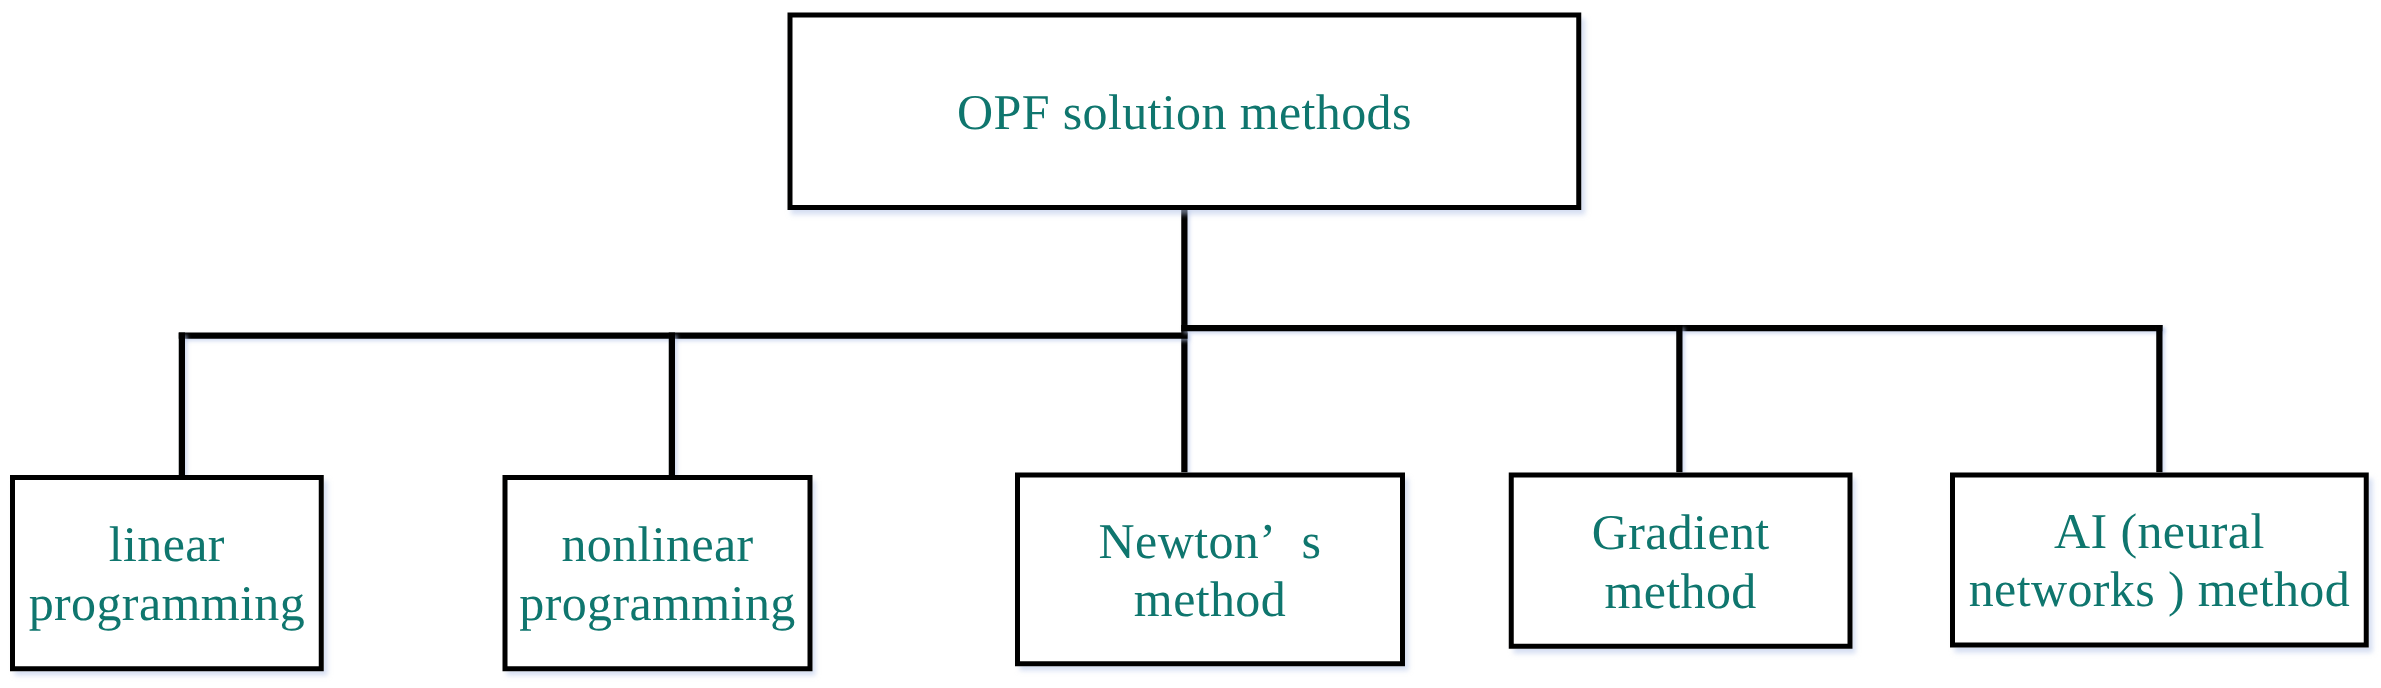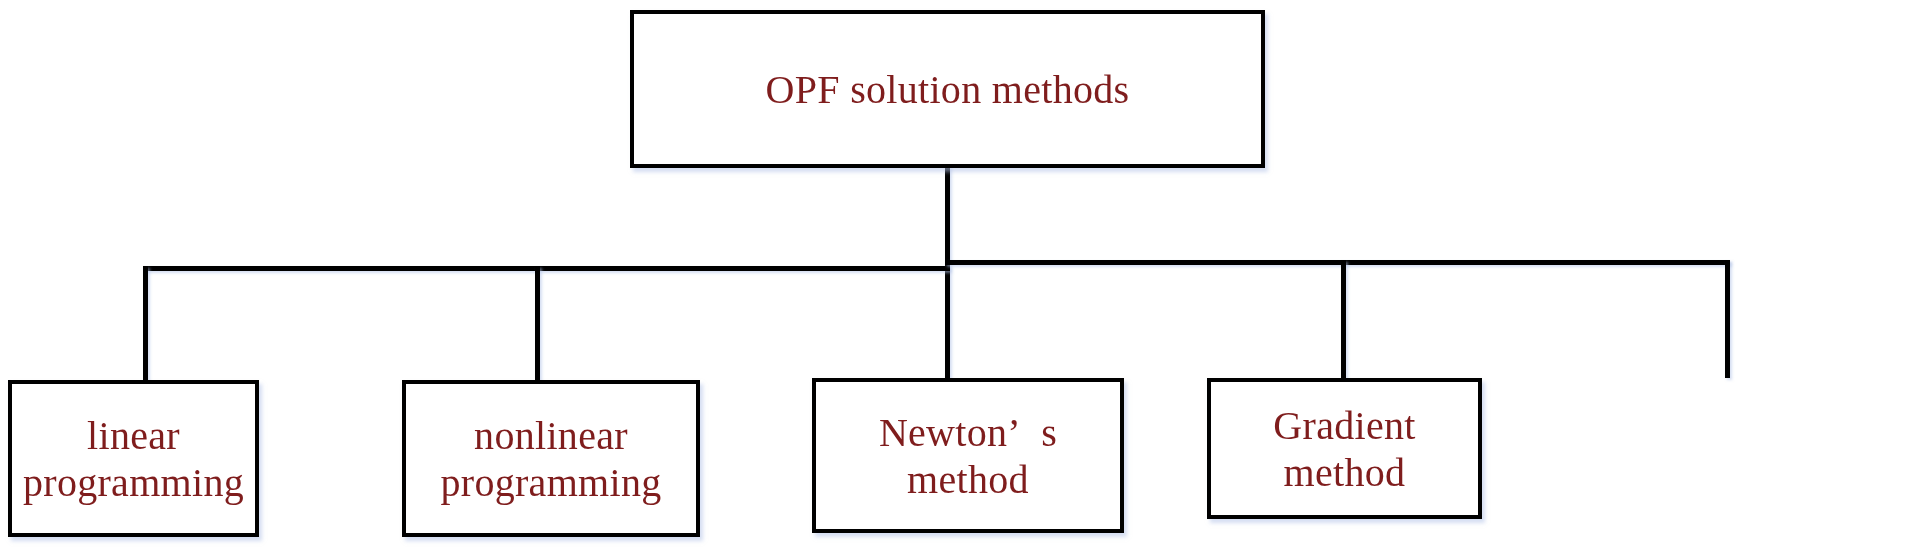--- a/index.html
+++ b/index.html
@@ -11,21 +11,21 @@
   html, body {
     background: #ffffff;
   }
   .stage {
     position: relative;
     width: 1905px;
     height: 550px;
     background: #ffffff;
     overflow: hidden;
     font-family: "Liberation Serif", "DejaVu Serif", serif;
-    color: #7f1d1d;
+    color: #0f766e;
   }
   .node {
     position: absolute;
     background: var(--box-fill);
     border: 4px solid var(--line-color);
     display: flex;
     align-items: center;
     justify-content: center;
     text-align: center;
     box-shadow: 3px 4px 4px var(--shadow-color);
@@ -38,21 +38,21 @@
   }
   .line {
     position: absolute;
     background: var(--line-color);
     box-shadow: 2px 2px 3px var(--shadow-color);
   }
   
   .n-root { left: 630px; top: 10px;  width: 635px; height: 158px; }
   
   .n-c0 { left: 8px;    top: 380px; width: 251px; height: 157px; }
-  .n-c1 { left: 402px;  top: 380px; width: 298px; height: 157px; }
+  .n-c1 { left: 402px;  top: 380px; width: 248px; height: 157px; }
   .n-c2 { left: 812px;  top: 378px; width: 312px; height: 155px; }
   .n-c3 { left: 1207px; top: 378px; width: 275px; height: 141px; }
   .n-c4 { left: 1560px; top: 378px; width: 335px; height: 140px; }
   
   .l-stem      { left: 945px;  top: 166px; width: 5px;   height: 212px; }
   .l-bus-left  { left: 143px;  top: 266px; width: 807px; height: 5px;   }
   .l-bus-right { left: 945px;  top: 260px; width: 785px; height: 5px;   }
   .l-drop0     { left: 143px;  top: 266px; width: 5px;   height: 114px; }
   .l-drop1     { left: 535px;  top: 266px; width: 5px;   height: 114px; }
   .l-drop3     { left: 1341px; top: 260px; width: 5px;   height: 118px; }
@@ -88,14 +88,18 @@
   <div class="node n-c2">
     <span class="label">Newton’ s
 method</span>
   </div>
 
   <div class="node n-c3">
     <span class="label">Gradient
 method</span>
   </div>
 
+  <div class="node n-c4">
+    <span class="label">AI (neural
+networks ) method</span>
+  </div>
 
 </div>
 
 </body></html>

